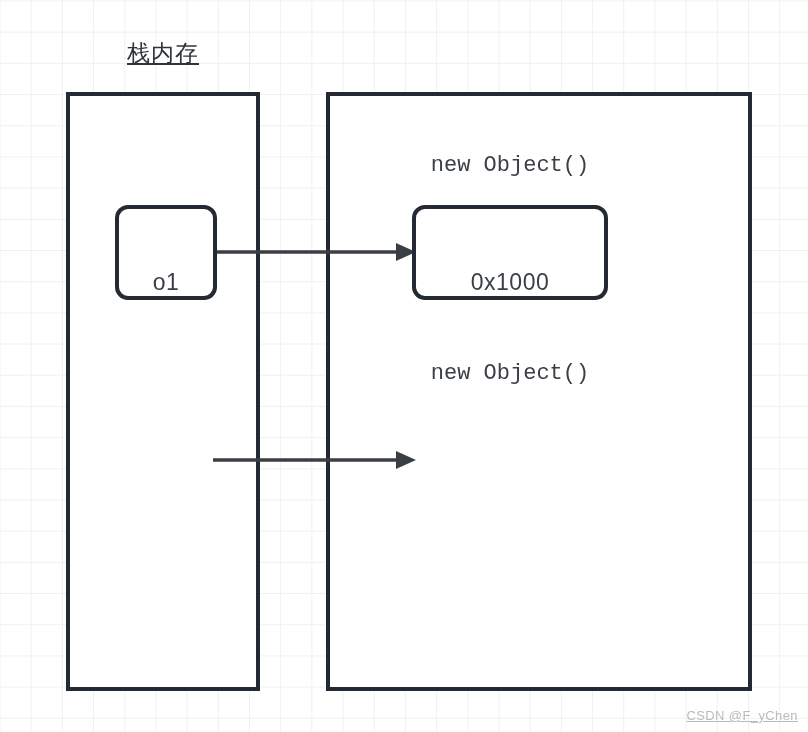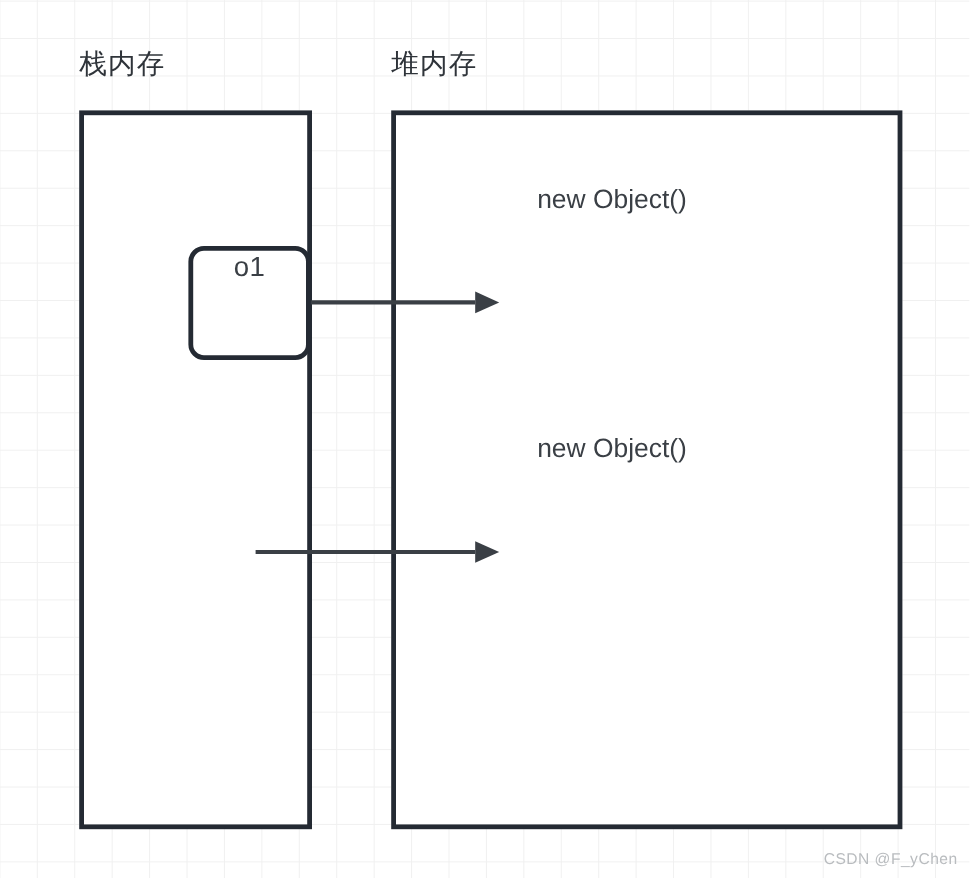--- a/index.html
+++ b/index.html
@@ -27,64 +27,66 @@
     background: #ffffff;
     border: 4px solid #242a33;
     box-sizing: border-box;
   }
   #stack-region { left: 66px;  top: 92px; width: 194px; height: 599px; }
   #heap-region  { left: 326px; top: 92px; width: 426px; height: 599px; }
 
   
   .region-title {
     position: absolute;
+    text-align: center;
     color: #2f343a;
     font-size: 23px;
     line-height: 30px;
     letter-spacing: 1px;
     white-space: nowrap;
+    text-decoration: underline;
   }
   #stack-title { left: 66px;  top: 38px; width: 194px; }
   #heap-title  { left: 326px; top: 38px; width: 426px; }
 
   
   .node {
     position: absolute;
     background: #ffffff;
     border: 4px solid #242a33;
     border-radius: 13px;
     box-sizing: border-box;
     display: flex;
-    align-items: flex-start;
+    align-items: flex-end;
     justify-content: center;
     color: #3a3f45;
     font-size: 23px;
     letter-spacing: 0.5px;
     z-index: 3;
-    margin-left: 42px;
   }
   .var-node  { left: 115px; width: 102px; height: 95px; }
   .heap-node { left: 412px; width: 196px; height: 95px; }
 
   #var-o1  { top: 205px; }
   #var-o2  { top: 413px; }
   #heap-0  { top: 205px; }
   #heap-1  { top: 413px; }
 
   
   .obj-caption {
     position: absolute;
     left: 412px;
     width: 196px;
     text-align: center;
     color: #3a3f45;
     font-size: 22px;
     line-height: 28px;
     white-space: nowrap;
     z-index: 3;
+    font-family: Liberation Mono, monospace;
   }
   #caption-0 { top: 152px; }
   #caption-1 { top: 360px; }
 
   
   .arrow-svg {
     position: absolute;
     left: 213px;
     width: 203px;
     height: 24px;
@@ -97,30 +99,30 @@
   
   #watermark {
     position: absolute;
     right: 10px;
     bottom: 9px;
     color: #b9bcbf;
     font-size: 13px;
     letter-spacing: 0.4px;
     white-space: nowrap;
     z-index: 4;
+    text-decoration: underline;
   }
 </style>
 </head>
 <body>
 
 <div id="canvas">
 
   <div class="region-title" id="stack-title">栈内存</div>
 
-  <div class="region-title" id="heap-title">堆内存</div>
 
   <div class="region-box" id="stack-region"></div>
 
   <div class="region-box" id="heap-region"></div>
 
   <svg class="arrow-svg" id="arrow-o1" viewBox="0 0 203 24" width="203" height="24">
     <line x1="0" y1="12" x2="183" y2="12" stroke="#3a3f45" stroke-width="3.5"></line>
     <polygon points="183,3 203,12 183,21" fill="#3a3f45"></polygon>
   </svg>
 
@@ -131,17 +133,20 @@
 
   <div class="node var-node" id="var-o1">
     <span>o1</span>
   </div>
 
 
   <div class="obj-caption" id="caption-0">new Object()</div>
 
   <div class="obj-caption" id="caption-1">new Object()</div>
 
+  <div class="node heap-node" id="heap-0">
+    <span>0x1000</span>
+  </div>
 
 
   <div id="watermark">CSDN @F_yChen</div>
 
 </div>
 
 </body></html>

